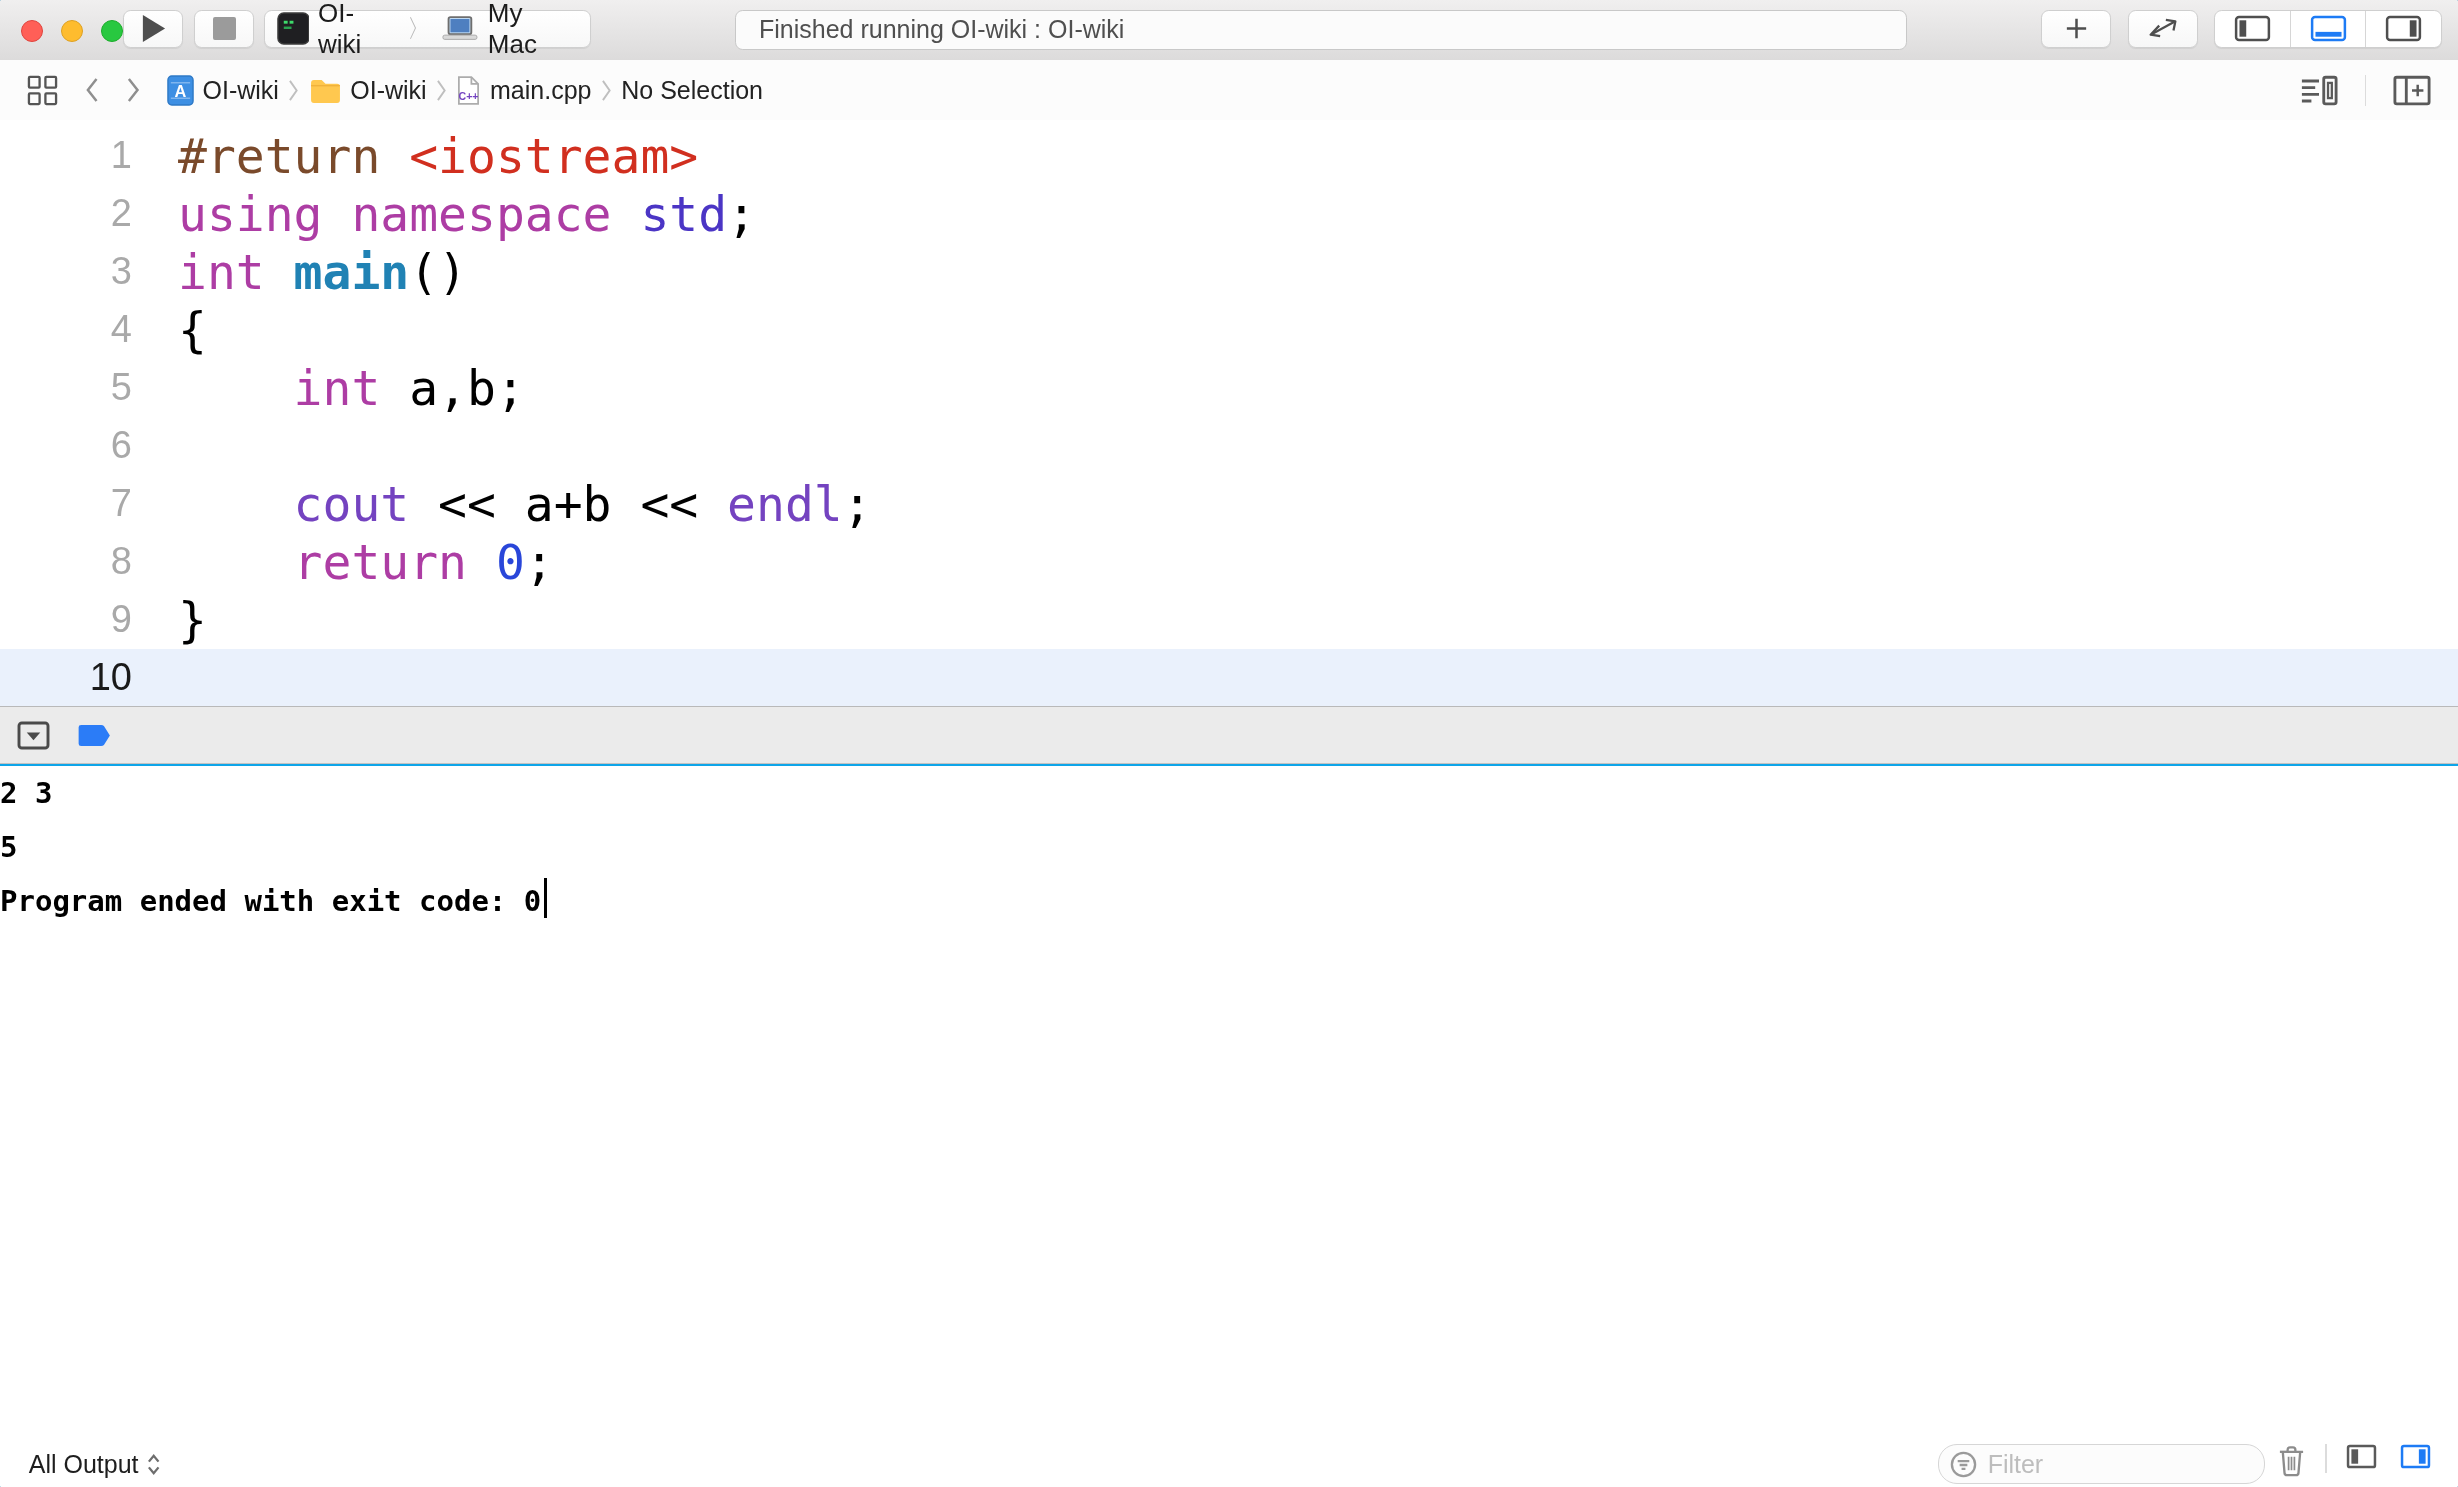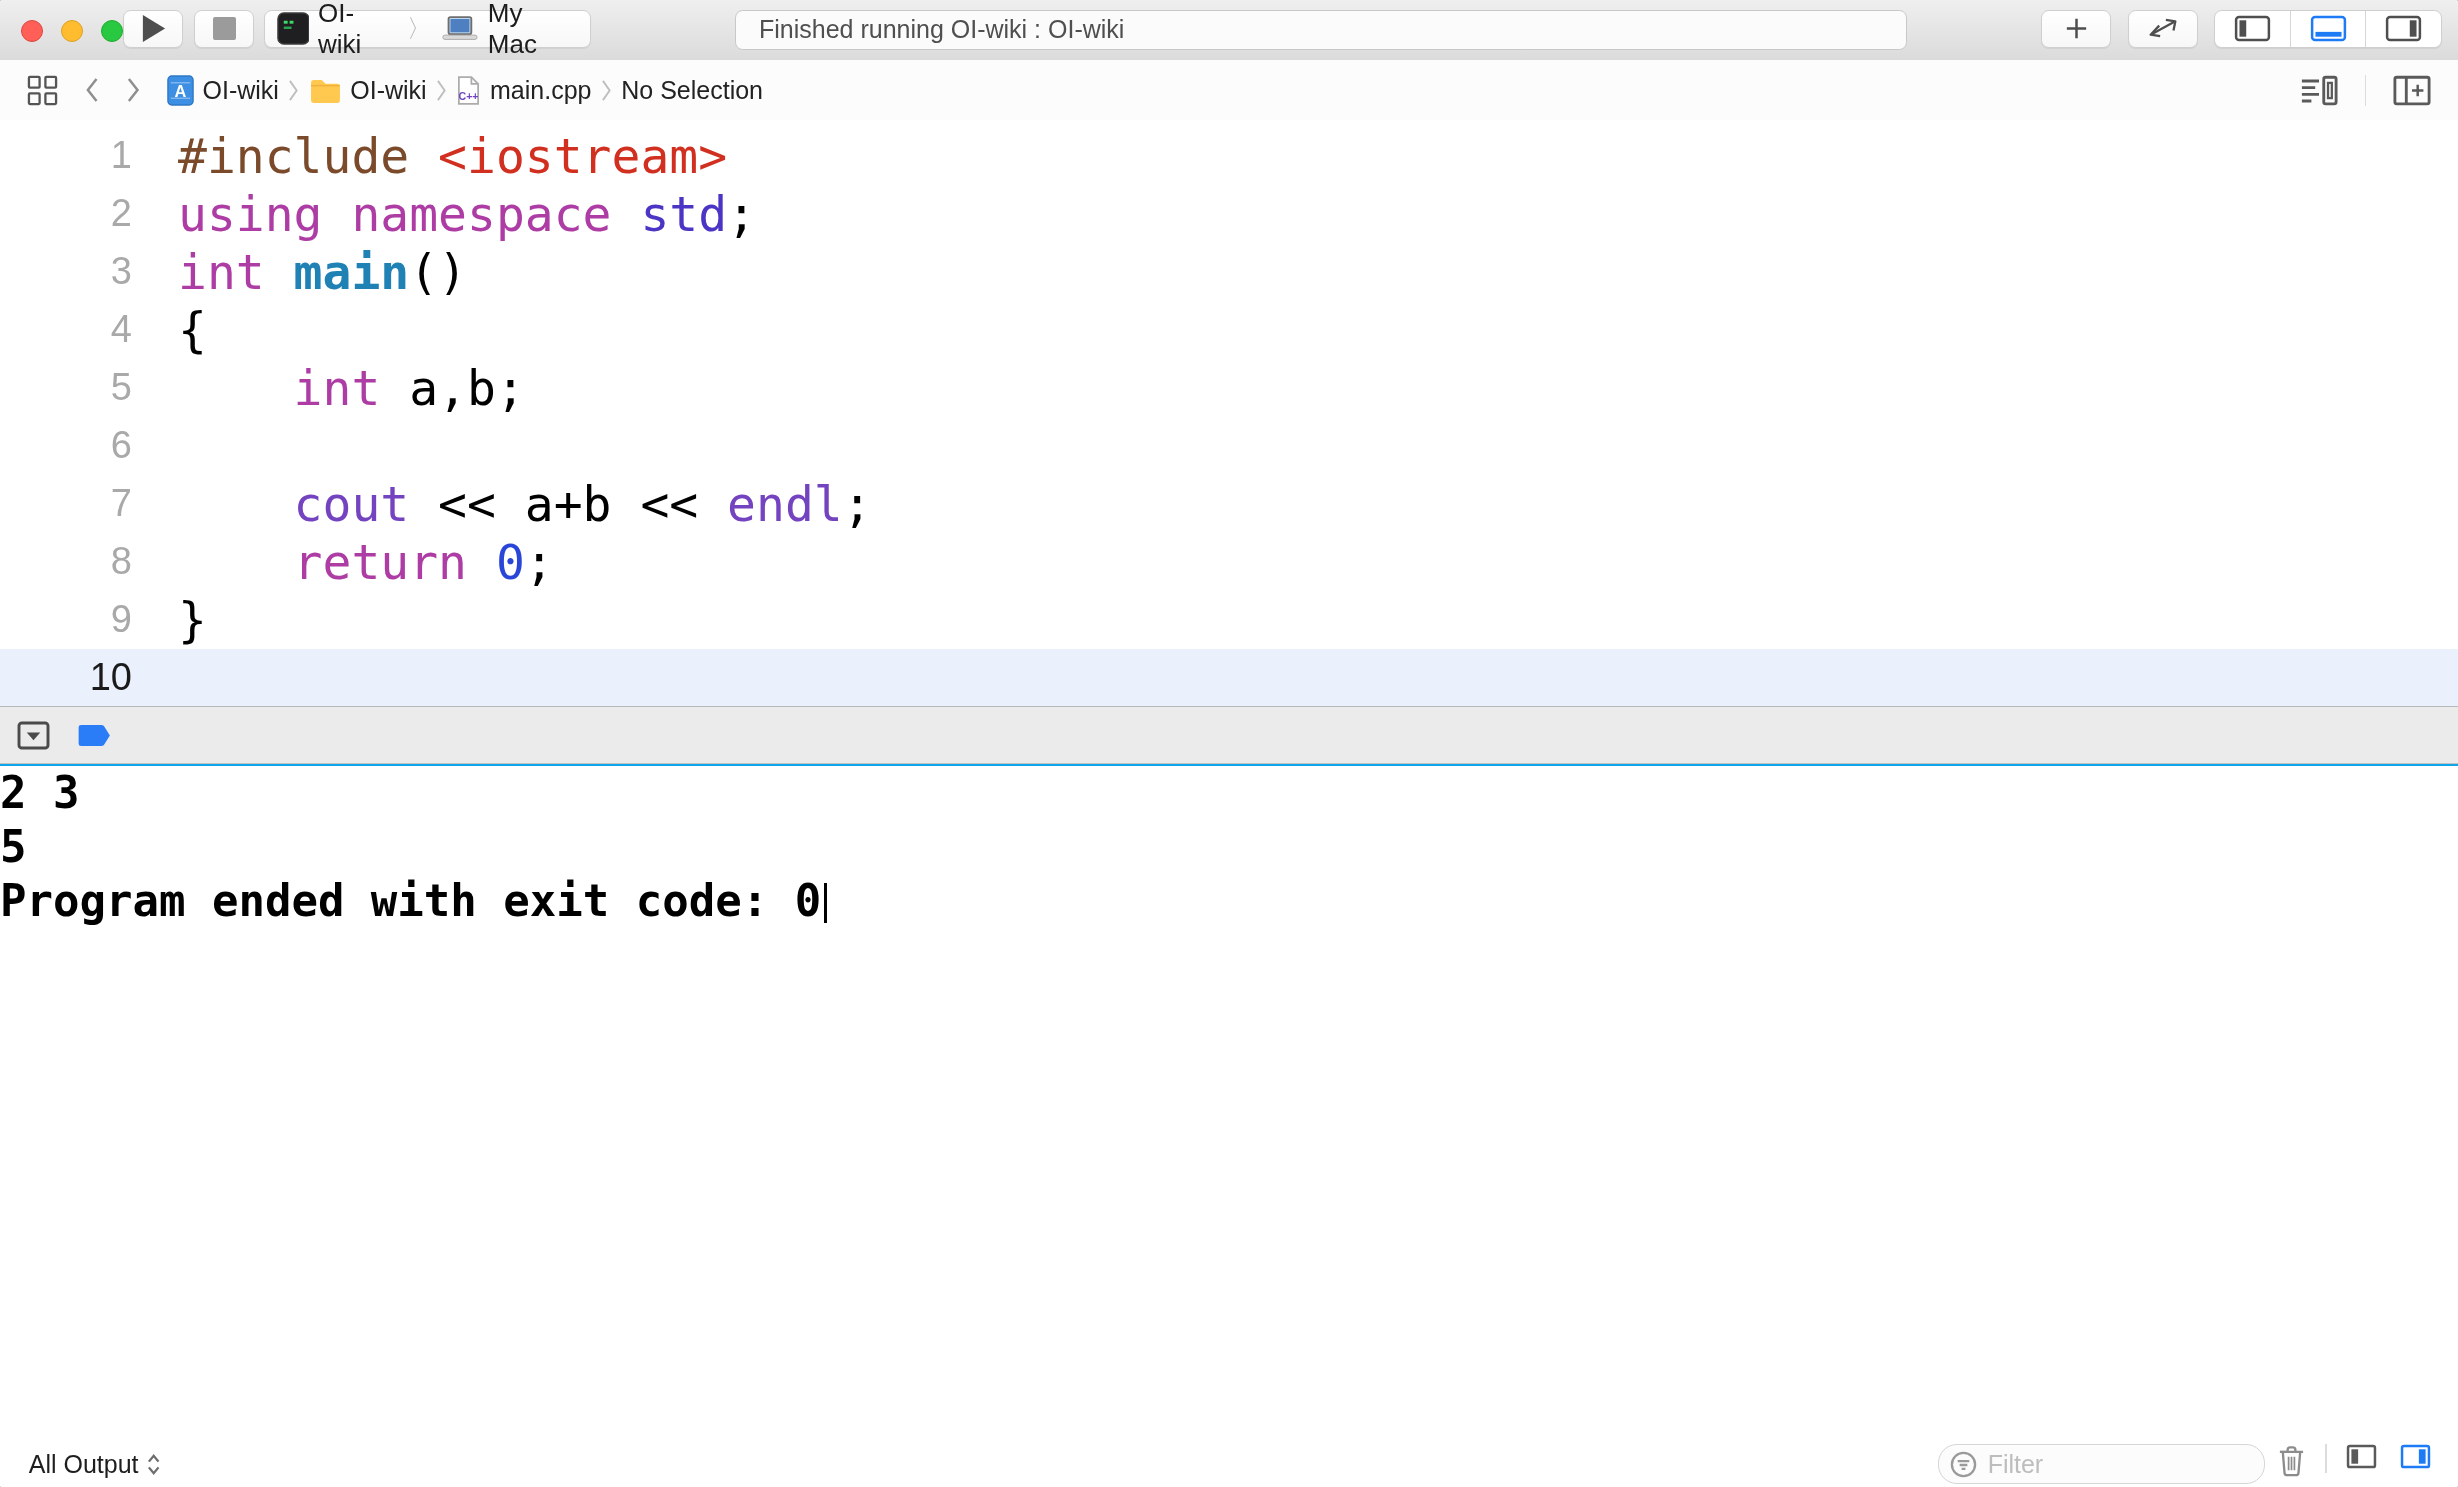--- a/index.html
+++ b/index.html
@@ -55,21 +55,21 @@
            line-height:58px;white-space:pre;}
 
   
   .debugbar{position:absolute;left:0;top:706px;right:0;height:56px;background:#EBEBEB;
             border-top:1.9px solid #B9B9B9;border-bottom:1.9px solid #C2C2C2;box-sizing:content-box;
             display:flex;align-items:center;gap:27px;padding-left:17.3px;}
   .db-btn{display:flex;align-items:center;justify-content:center;}
 
   
   .console{position:absolute;left:0;top:766px;right:0;bottom:46px;background:#fff;overflow:hidden;}
-  .console-line{font-family:"DejaVu Sans Mono",monospace;font-weight:700;font-size:44px;
+  .console-line{font-family:"DejaVu Sans Mono",monospace;font-weight:700;font-size:29px;
                 line-height:54px;color:#000;white-space:pre;}
   .caret{display:inline-block;width:2.9px;height:40px;background:#000;vertical-align:-6.7px;margin-left:2.9px;}
 
   
   .bottombar{position:absolute;left:0;bottom:0;right:0;height:46px;background:#fff;
              display:flex;align-items:center;padding:0 15.4px;box-sizing:border-box;}
   .out-select{display:flex;align-items:center;gap:7.7px;margin-left:13.4px;}
   .out-select span{font-size:25px;color:#1E1E1E;}
   .bb-right{margin-left:auto;display:flex;align-items:flex-start;gap:0;}
   .filter-field{width:327px;height:40px;box-sizing:border-box;border:1px solid #D6D6D6;border-radius:19px;
@@ -235,21 +235,21 @@
           <path d="M26 10 V22 M20 16 H32" stroke="#5A5A5A" stroke-width="2.6"></path>
         </svg>
       </div>
     </div>
   </div>
 
   <div class="editor">
     <div>
         <div class="ed-row">
           <div class="ed-gutter">1</div>
-          <pre class="ed-code"><span style="color: rgb(122, 74, 43);">#include</span><span style="color: rgb(0, 0, 0);"> </span><span style="color: rgb(209, 47, 31);">&lt;iostream&gt;</span></pre>
+          <pre class="ed-code"><span style="color: rgb(122, 74, 43);">#return</span><span style="color: rgb(0, 0, 0);"> </span><span style="color: rgb(209, 47, 31);">&lt;iostream&gt;</span></pre>
         </div>
         <div class="ed-row">
           <div class="ed-gutter">2</div>
           <pre class="ed-code"><span style="color: rgb(173, 61, 164);">using</span><span style="color: rgb(0, 0, 0);"> </span><span style="color: rgb(173, 61, 164);">namespace</span><span style="color: rgb(0, 0, 0);"> </span><span style="color: rgb(75, 53, 197);">std</span><span style="color: rgb(0, 0, 0);">;</span></pre>
         </div>
         <div class="ed-row">
           <div class="ed-gutter">3</div>
           <pre class="ed-code"><span style="color: rgb(173, 61, 164);">int</span><span style="color: rgb(0, 0, 0);"> </span><span style="color: rgb(32, 130, 180); font-weight: bold;">main</span><span style="color: rgb(0, 0, 0);">()</span></pre>
         </div>
         <div class="ed-row">

